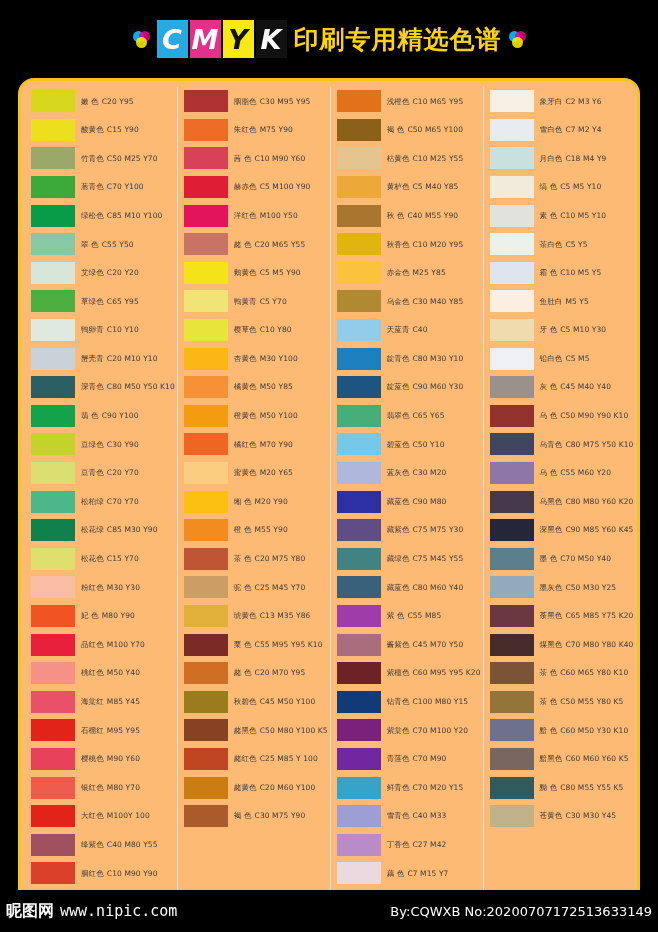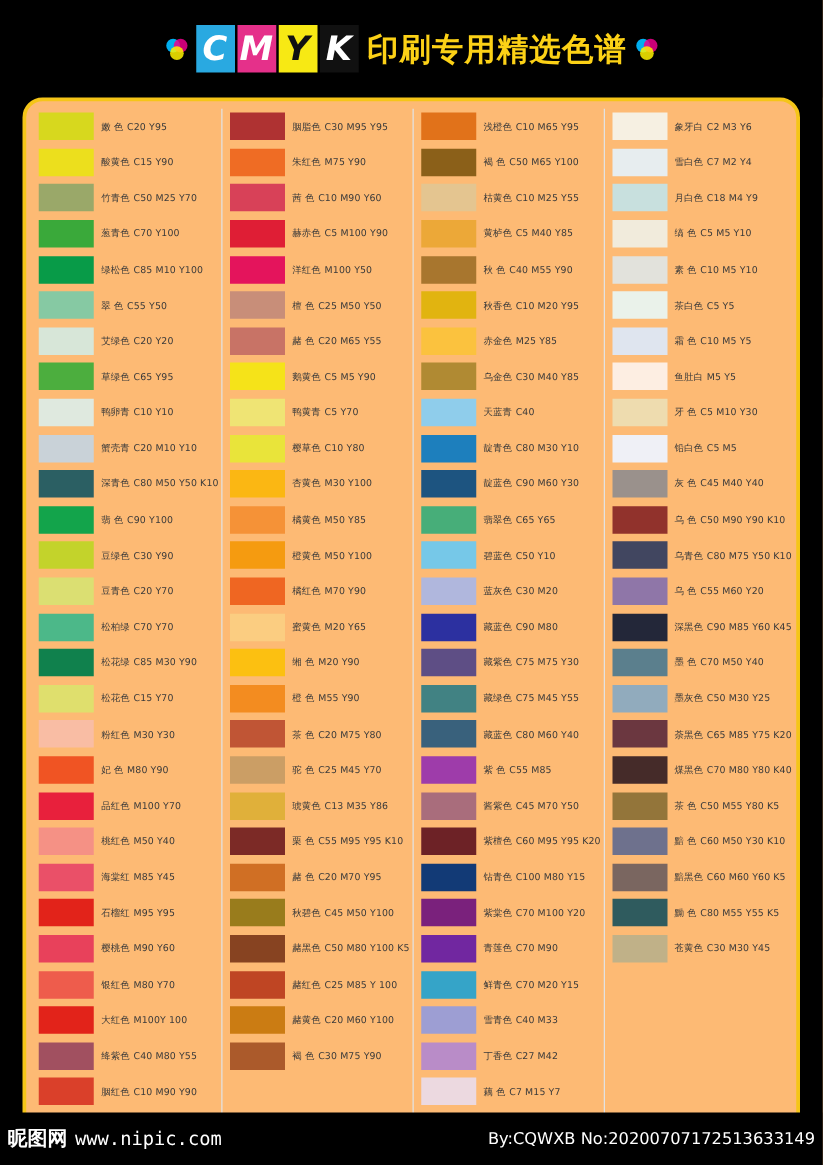--- a/index.html
+++ b/index.html
@@ -248,24 +248,20 @@
         </div>
         <div class="row">
           <div class="sw" style="background: rgb(223, 30, 53);"></div>
           <div class="lbl"><span class="nm">赫赤色</span><span class="cd">C5 M100 Y90</span></div>
         </div>
         <div class="row">
           <div class="sw" style="background: rgb(228, 20, 92);"></div>
           <div class="lbl"><span class="nm">洋红色</span><span class="cd">M100 Y50</span></div>
         </div>
         <div class="row">
-          <div class="sw" style="background: rgb(200, 142, 121);"></div>
-          <div class="lbl"><span class="nm">檀  色</span><span class="cd">C25 M50 Y50</span></div>
-        </div>
-        <div class="row">
           <div class="sw" style="background: rgb(200, 115, 102);"></div>
           <div class="lbl"><span class="nm">赭  色</span><span class="cd">C20 M65 Y55</span></div>
         </div>
         <div class="row">
           <div class="sw" style="background: rgb(245, 227, 25);"></div>
           <div class="lbl"><span class="nm">鹅黄色</span><span class="cd">C5 M5 Y90</span></div>
         </div>
         <div class="row">
           <div class="sw" style="background: rgb(239, 228, 116);"></div>
           <div class="lbl"><span class="nm">鸭黄青</span><span class="cd">C5 Y70</span></div>
@@ -508,38 +504,46 @@
         </div>
         <div class="row">
           <div class="sw" style="background: rgb(65, 70, 96);"></div>
           <div class="lbl"><span class="nm">乌青色</span><span class="cd">C80 M75 Y50 K10</span></div>
         </div>
         <div class="row">
           <div class="sw" style="background: rgb(143, 118, 168);"></div>
           <div class="lbl"><span class="nm">乌  色</span><span class="cd">C55 M60 Y20</span></div>
         </div>
         <div class="row">
+          <div class="sw" style="background: rgb(69, 57, 75);"></div>
+          <div class="lbl"><span class="nm">乌黑色</span><span class="cd">C80 M80 Y60 K20</span></div>
+        </div>
+        <div class="row">
           <div class="sw" style="background: rgb(35, 39, 57);"></div>
           <div class="lbl"><span class="nm">深黑色</span><span class="cd">C90 M85 Y60 K45</span></div>
         </div>
         <div class="row">
           <div class="sw" style="background: rgb(91, 127, 141);"></div>
           <div class="lbl"><span class="nm">墨  色</span><span class="cd">C70 M50 Y40</span></div>
         </div>
         <div class="row">
           <div class="sw" style="background: rgb(145, 171, 189);"></div>
           <div class="lbl"><span class="nm">墨灰色</span><span class="cd">C50 M30 Y25</span></div>
         </div>
         <div class="row">
           <div class="sw" style="background: rgb(107, 55, 64);"></div>
           <div class="lbl"><span class="nm">荼黑色</span><span class="cd">C65 M85 Y75 K20</span></div>
         </div>
         <div class="row">
           <div class="sw" style="background: rgb(69, 43, 41);"></div>
           <div class="lbl"><span class="nm">煤黑色</span><span class="cd">C70 M80 Y80 K40</span></div>
+        </div>
+        <div class="row">
+          <div class="sw" style="background: rgb(123, 84, 55);"></div>
+          <div class="lbl"><span class="nm">茶  色</span><span class="cd">C60 M65 Y80 K10</span></div>
         </div>
         <div class="row">
           <div class="sw" style="background: rgb(147, 117, 58);"></div>
           <div class="lbl"><span class="nm">茶  色</span><span class="cd">C50 M55 Y80 K5</span></div>
         </div>
         <div class="row">
           <div class="sw" style="background: rgb(110, 113, 141);"></div>
           <div class="lbl"><span class="nm">黯  色</span><span class="cd">C60 M50 Y30 K10</span></div>
         </div>
         <div class="row">

